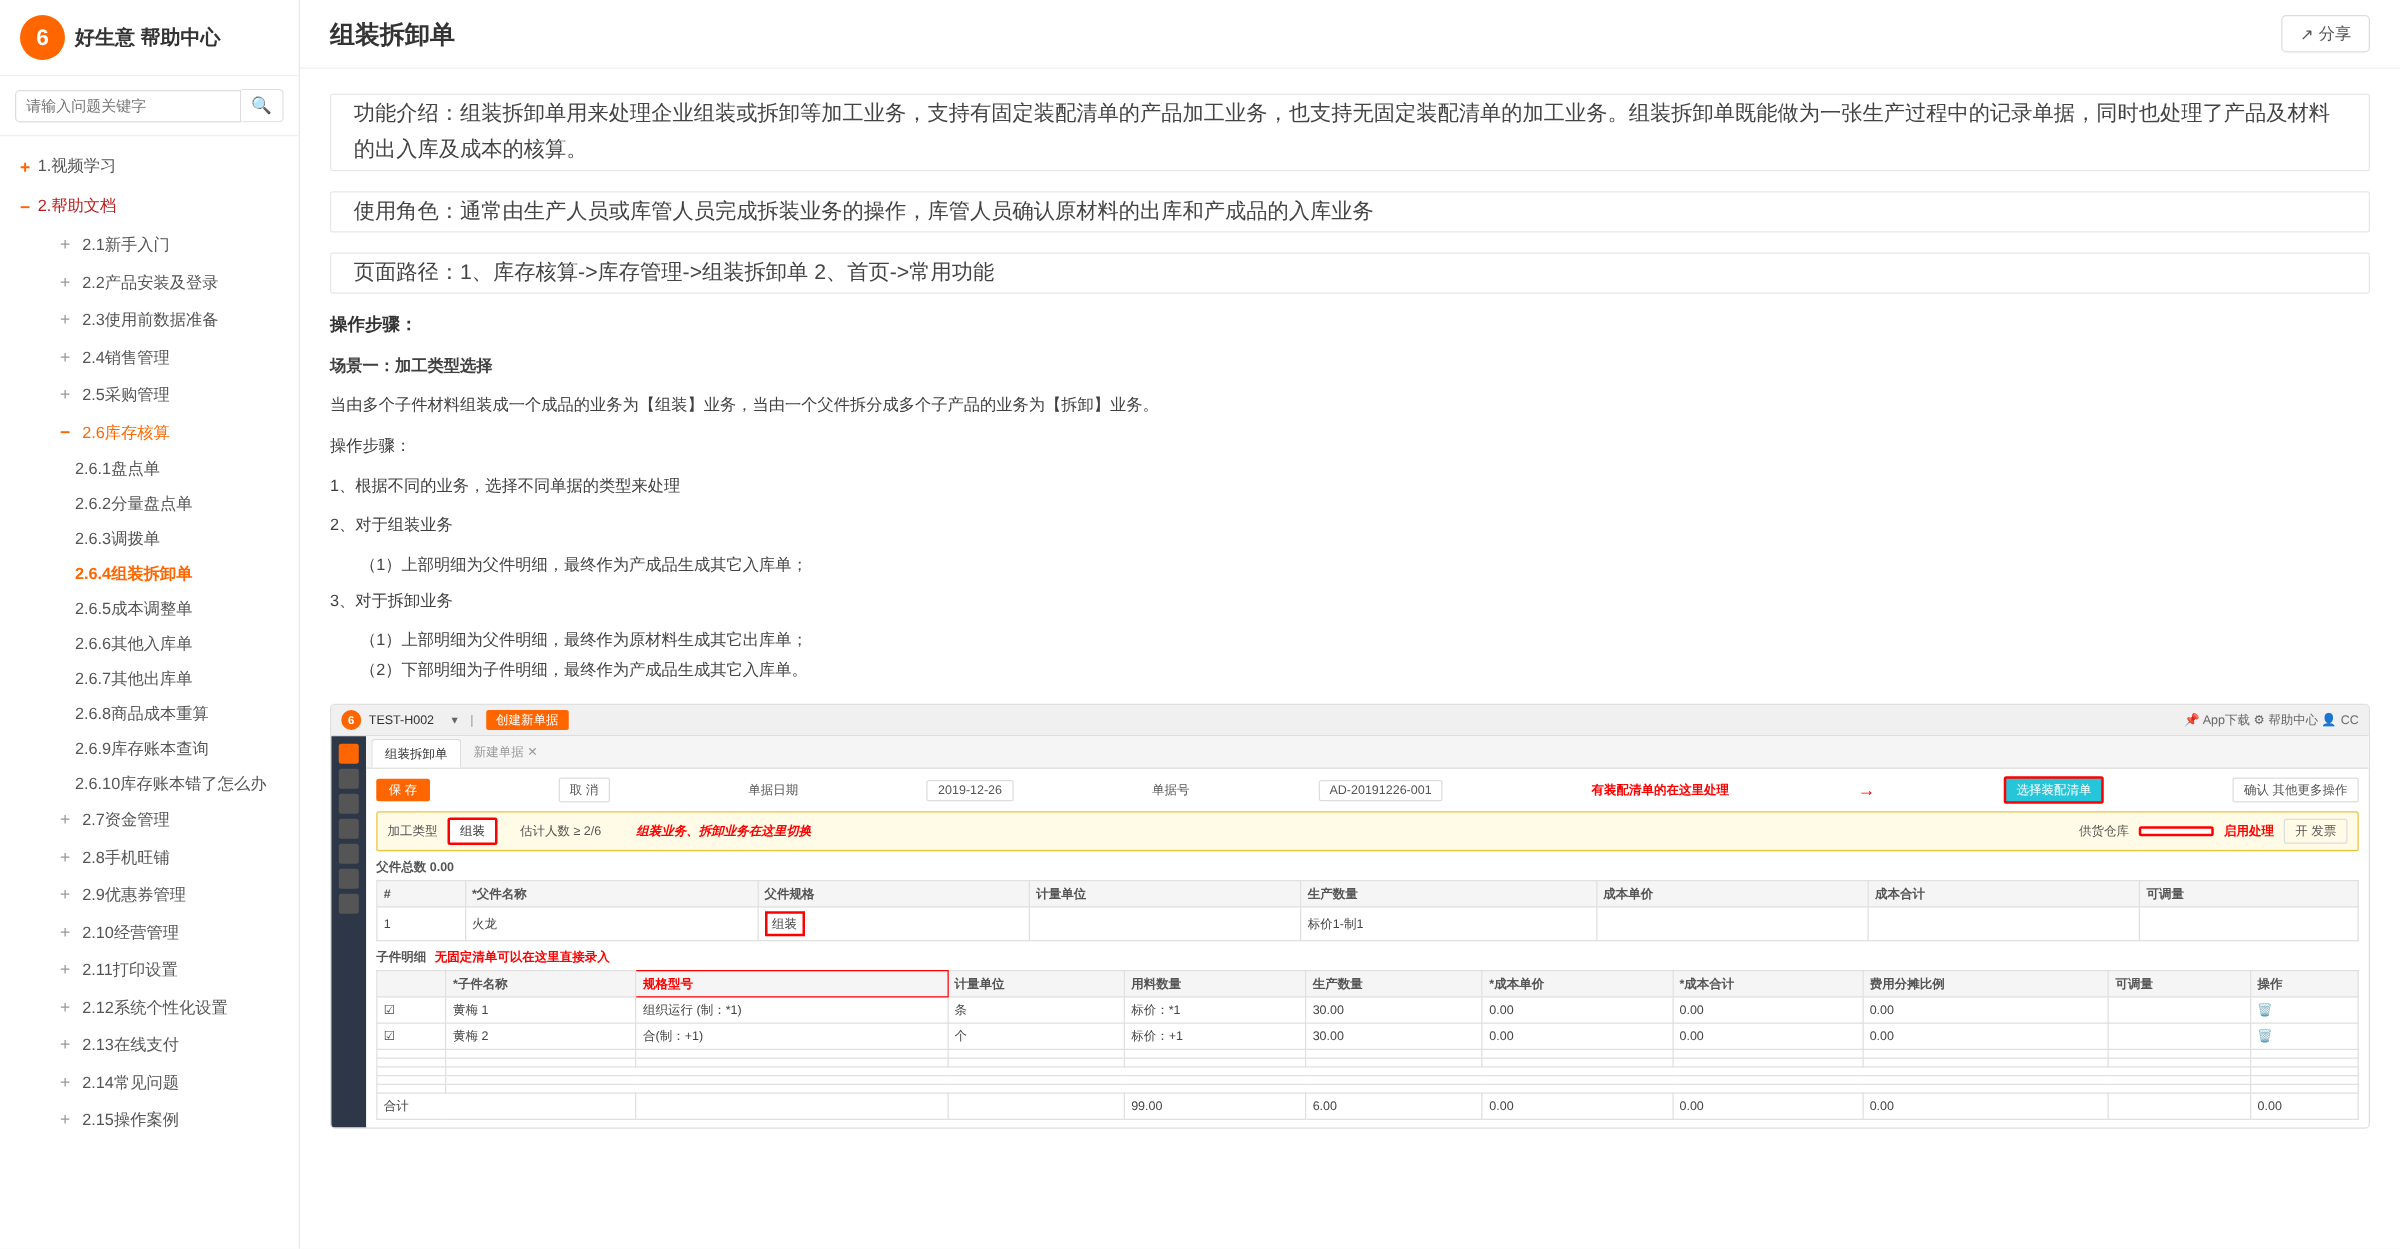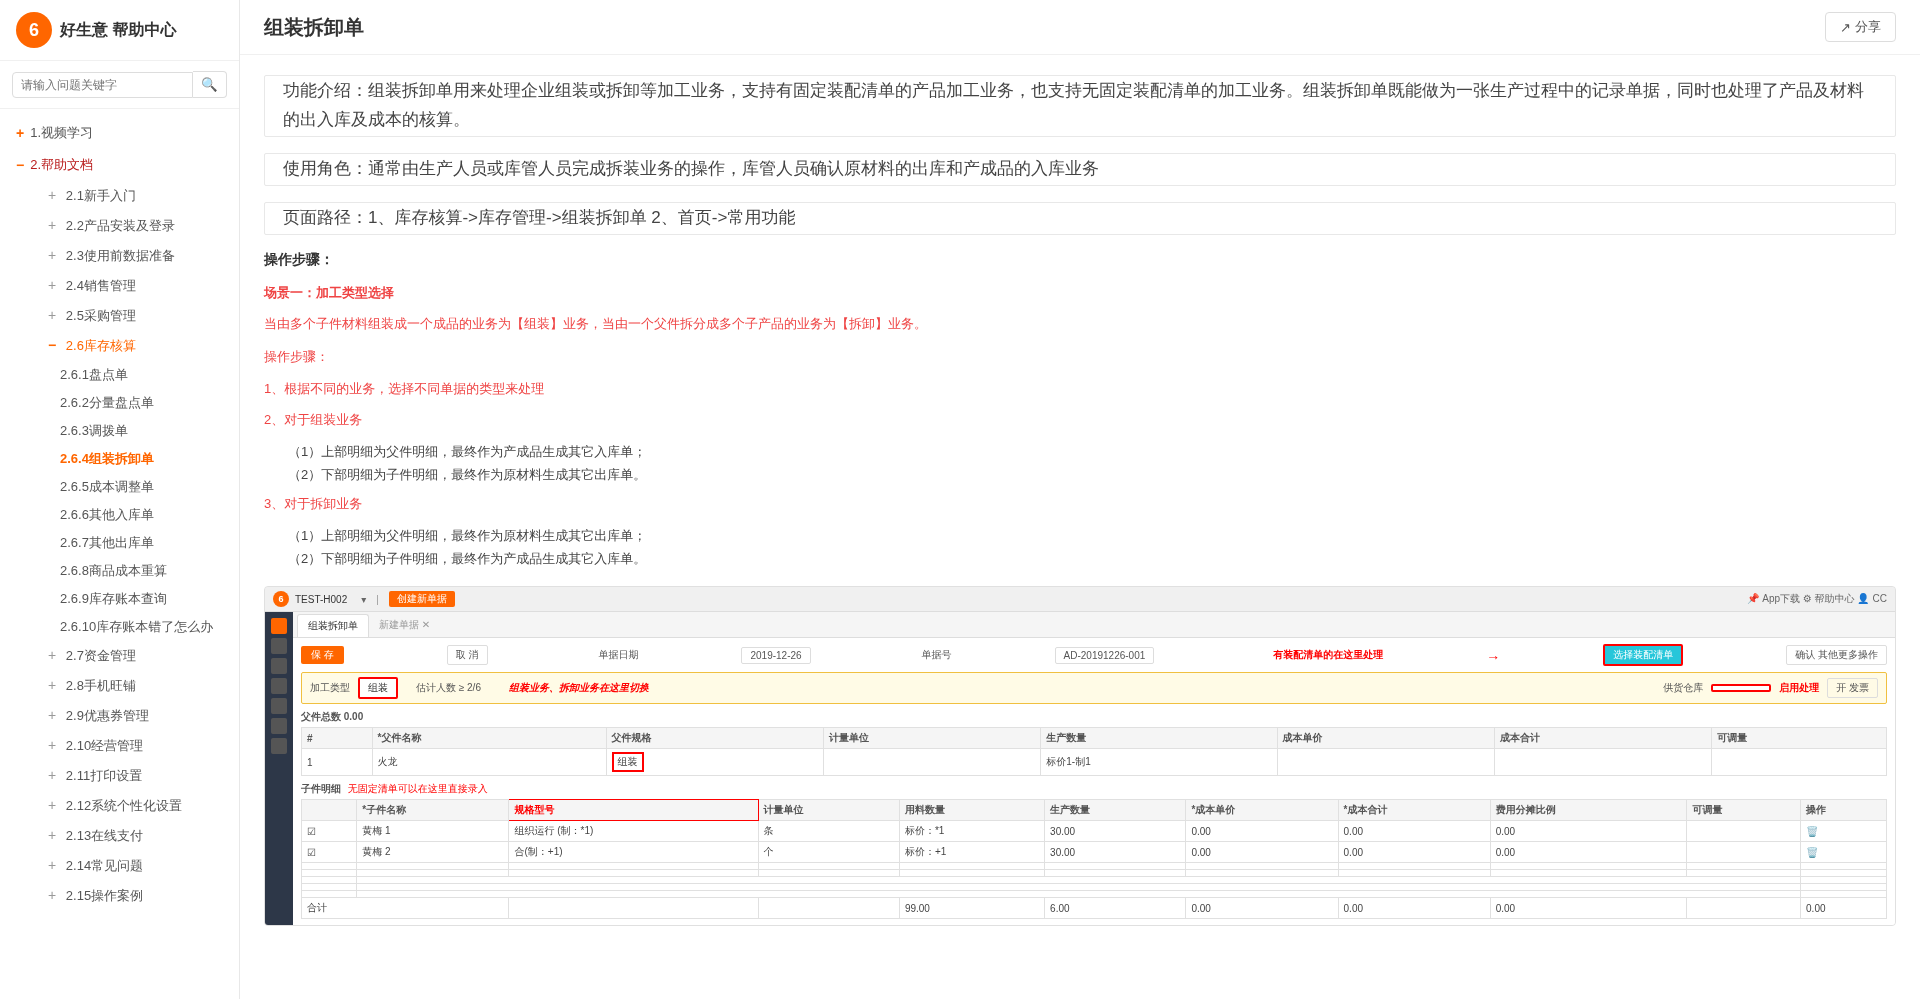--- a/index.html
+++ b/index.html
@@ -179,21 +179,21 @@
 
     .section-title {
       font-size: 14px;
       font-weight: bold;
       color: #333;
       margin-bottom: 12px;
     }
 
     .step-text {
       font-size: 13px;
-      color: #ef4444;
+      color: #404040;
       line-height: 1.8;
       margin-bottom: 8px;
     }
 
     .step-text strong { font-weight: bold; }
 
     .sub-step {
       padding-left: 24px;
       font-size: 13px;
       color: #444;
@@ -366,21 +366,20 @@
       <div class="step-text">
         <span>当由多个子件材料组装成一个成品的业务为【组装】业务，当由一个父件拆分成多个子产品的业务为【拆卸】业务。</span>
       </div>
 
       <div class="step-text" style="margin-top:10px;">操作步骤：</div>
 
       <div class="step-text">1、根据不同的业务，选择不同单据的类型来处理</div>
 
       <div class="step-text">2、对于组装业务</div>
       <div class="sub-step">（1）上部明细为父件明细，最终作为产成品生成其它入库单；</div>
-      <div class="sub-step">（2）下部明细为子件明细，最终作为原材料生成其它出库单。</div>
 
       <div class="step-text" style="margin-top:6px;">3、对于拆卸业务</div>
       <div class="sub-step">（1）上部明细为父件明细，最终作为原材料生成其它出库单；</div>
       <div class="sub-step">（2）下部明细为子件明细，最终作为产成品生成其它入库单。</div>
 
       <div class="screenshot-container">
         <div class="sim-wrapper">
 
           <div style="background:#f0f0f0; padding:4px 8px; display:flex; align-items:center; gap:6px; border-bottom:1px solid #ddd; font-size:10px;">
             <span style="background:#f60;color:#fff;border-radius:50%;width:16px;height:16px;display:inline-flex;align-items:center;justify-content:center;font-size:9px;font-weight:bold;">6</span>
@@ -465,21 +464,21 @@
                       <td>标价1-制1</td>
                       <td></td>
                       <td></td>
                       <td></td>
                     </tr>
                   </tbody>
                 </table>
 
                 <div style="font-size:10px;color:#555;margin-bottom:3px;font-weight:bold;">
                   子件明细
-                  <span style="margin-left:4px;color:red;font-size:10px;font-weight:normal;">无固定清单可以在这里直接录入</span>
+                  <span style="margin-left:4px;color:red;font-size:10px;font-weight:bold;">无固定清单可以在这里直接录入</span>
                 </div>
 
                 <table class="sim-table">
                   <thead>
                     <tr>
                       <th></th>
                       <th>*子件名称</th>
                       <th style="color:red;border:1px solid red;">规格型号</th>
                       <th>计量单位</th>
                       <th>用料数量</th>

